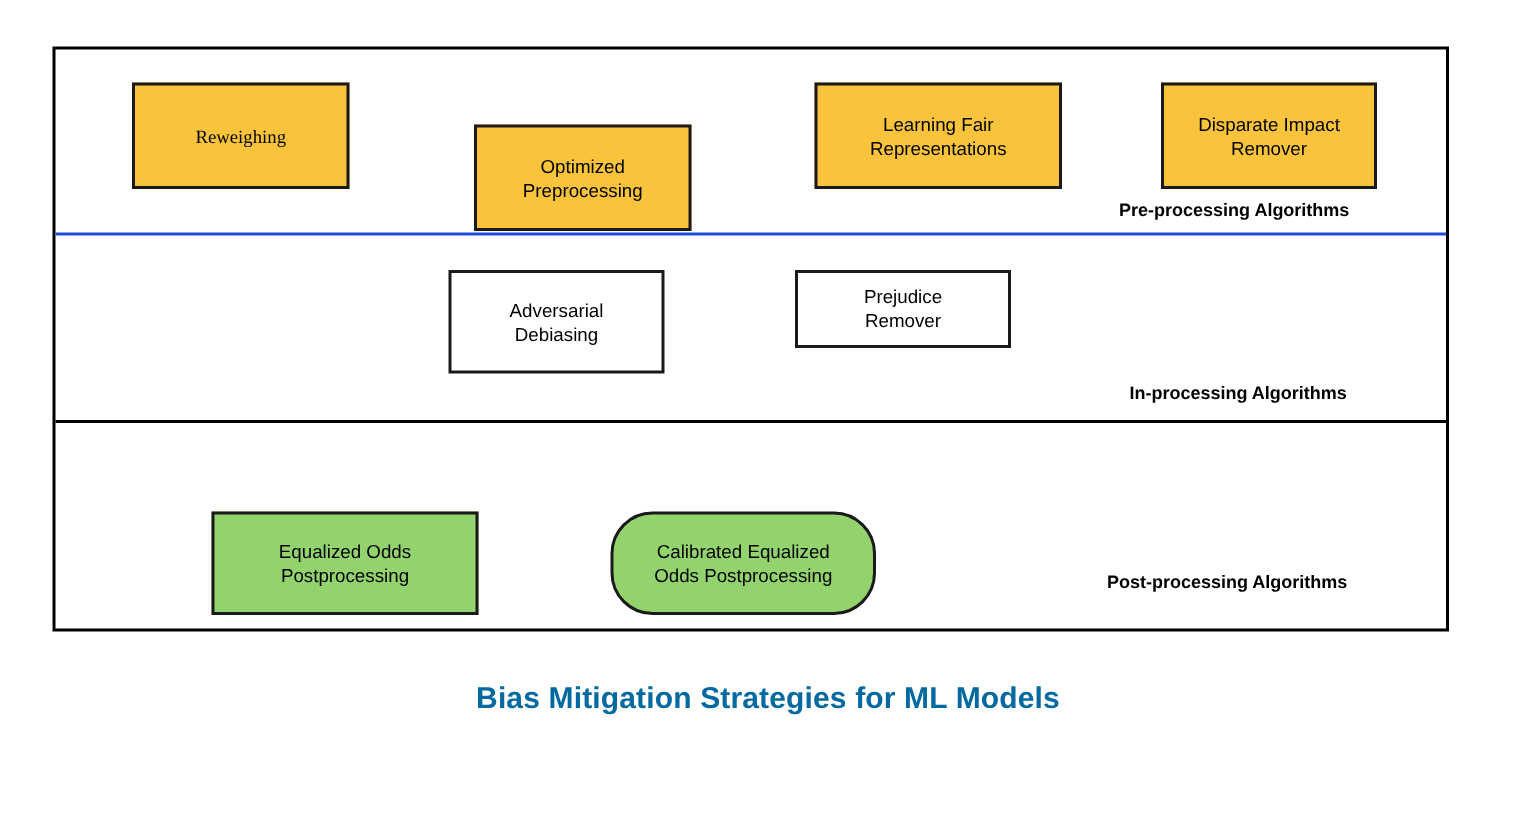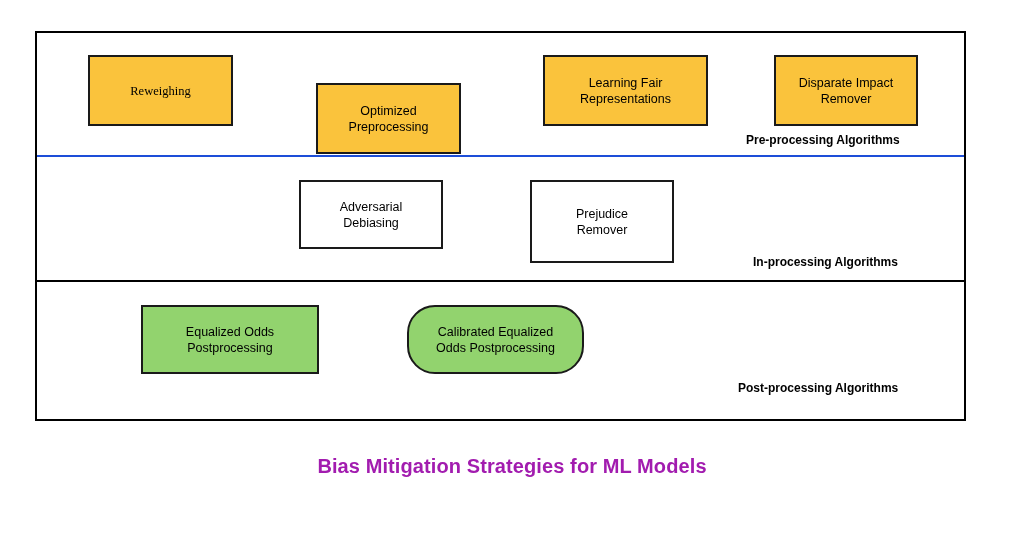--- a/index.html
+++ b/index.html
@@ -54,21 +54,21 @@
     align-items: center;
     justify-content: center;
     text-align: center;
     font-size: 12.5px;
     line-height: 1.28;
     color: #000000;
     padding: 2px 4px;
   }
   .node-pre  { background: #fac33c; }
   .node-in   { background: #ffffff; }
-  .node-post { background: #92d36e; }
+  .node-post { background: #92d36e; margin-top: 36px; }
 
   .node-label { white-space: pre-line; }
 
   
   .band-caption {
     position: absolute;
     font-size: 12px;
     font-weight: bold;
     color: #000000;
     white-space: nowrap;
@@ -76,21 +76,21 @@
 
   
   .figure-title {
     position: absolute;
     left: 0;
     top: 455px;
     width: 1024px;
     text-align: center;
     font-size: 20px;
     font-weight: bold;
-    color: #a21caf;
+    color: #0369a1;
     letter-spacing: 0.1px;
   }
 </style>
 </head>
 <body>
 
 <div id="figure">
 
   <div class="stack">
 
@@ -118,21 +118,21 @@
       <div class="band-caption" style="left:709px; top:100px;">Pre-processing Algorithms</div>
     </div>
 
     <div class="band band-in">
 
       <div class="node node-in" style="left:262px; top:23px; width:144px; height:69px;">
         <span class="node-label">Adversarial
 Debiasing</span>
       </div>
 
-      <div class="node node-in" style="left:493px; top:23px; width:144px; height:83px;">
+      <div class="node node-in" style="left:493px; top:23px; width:144px; height:52px;">
         <span class="node-label">Prejudice
 Remover</span>
       </div>
 
       <div class="band-caption" style="left:716px; top:98px;">In-processing Algorithms</div>
     </div>
 
     <div class="band band-post">
 
       <div class="node node-post" style="left:104px; top:23px; width:178px; height:69px;">

